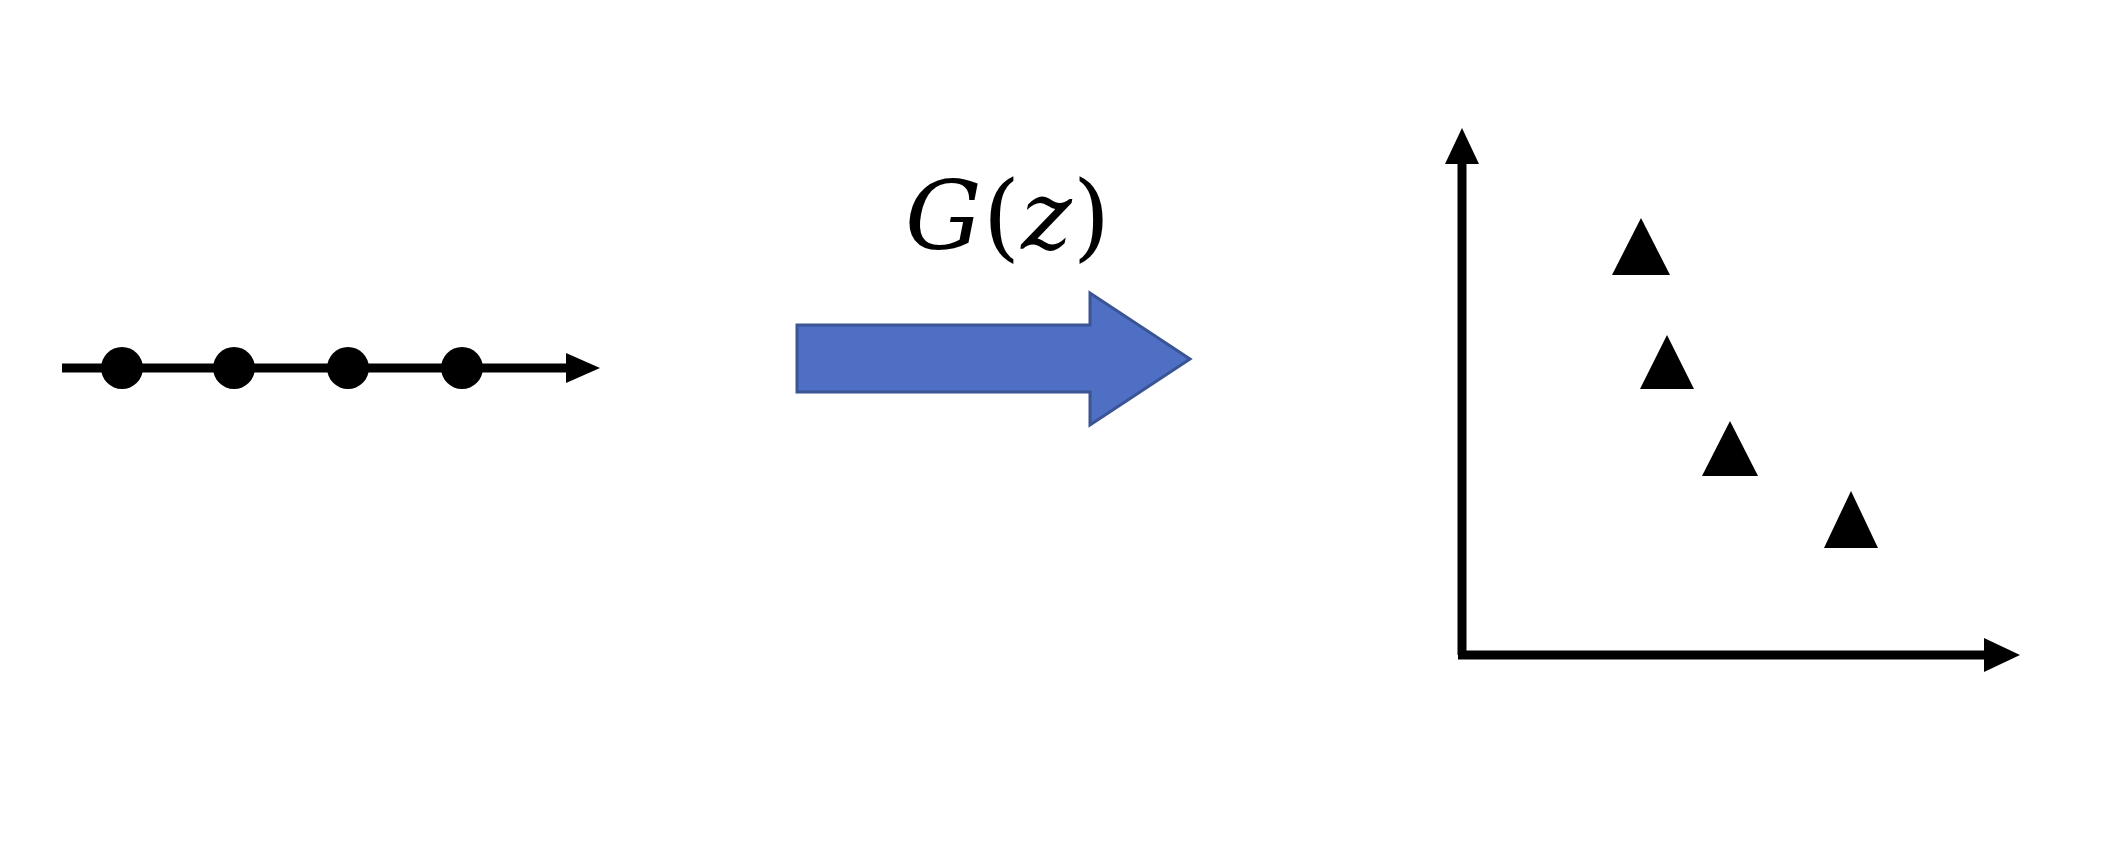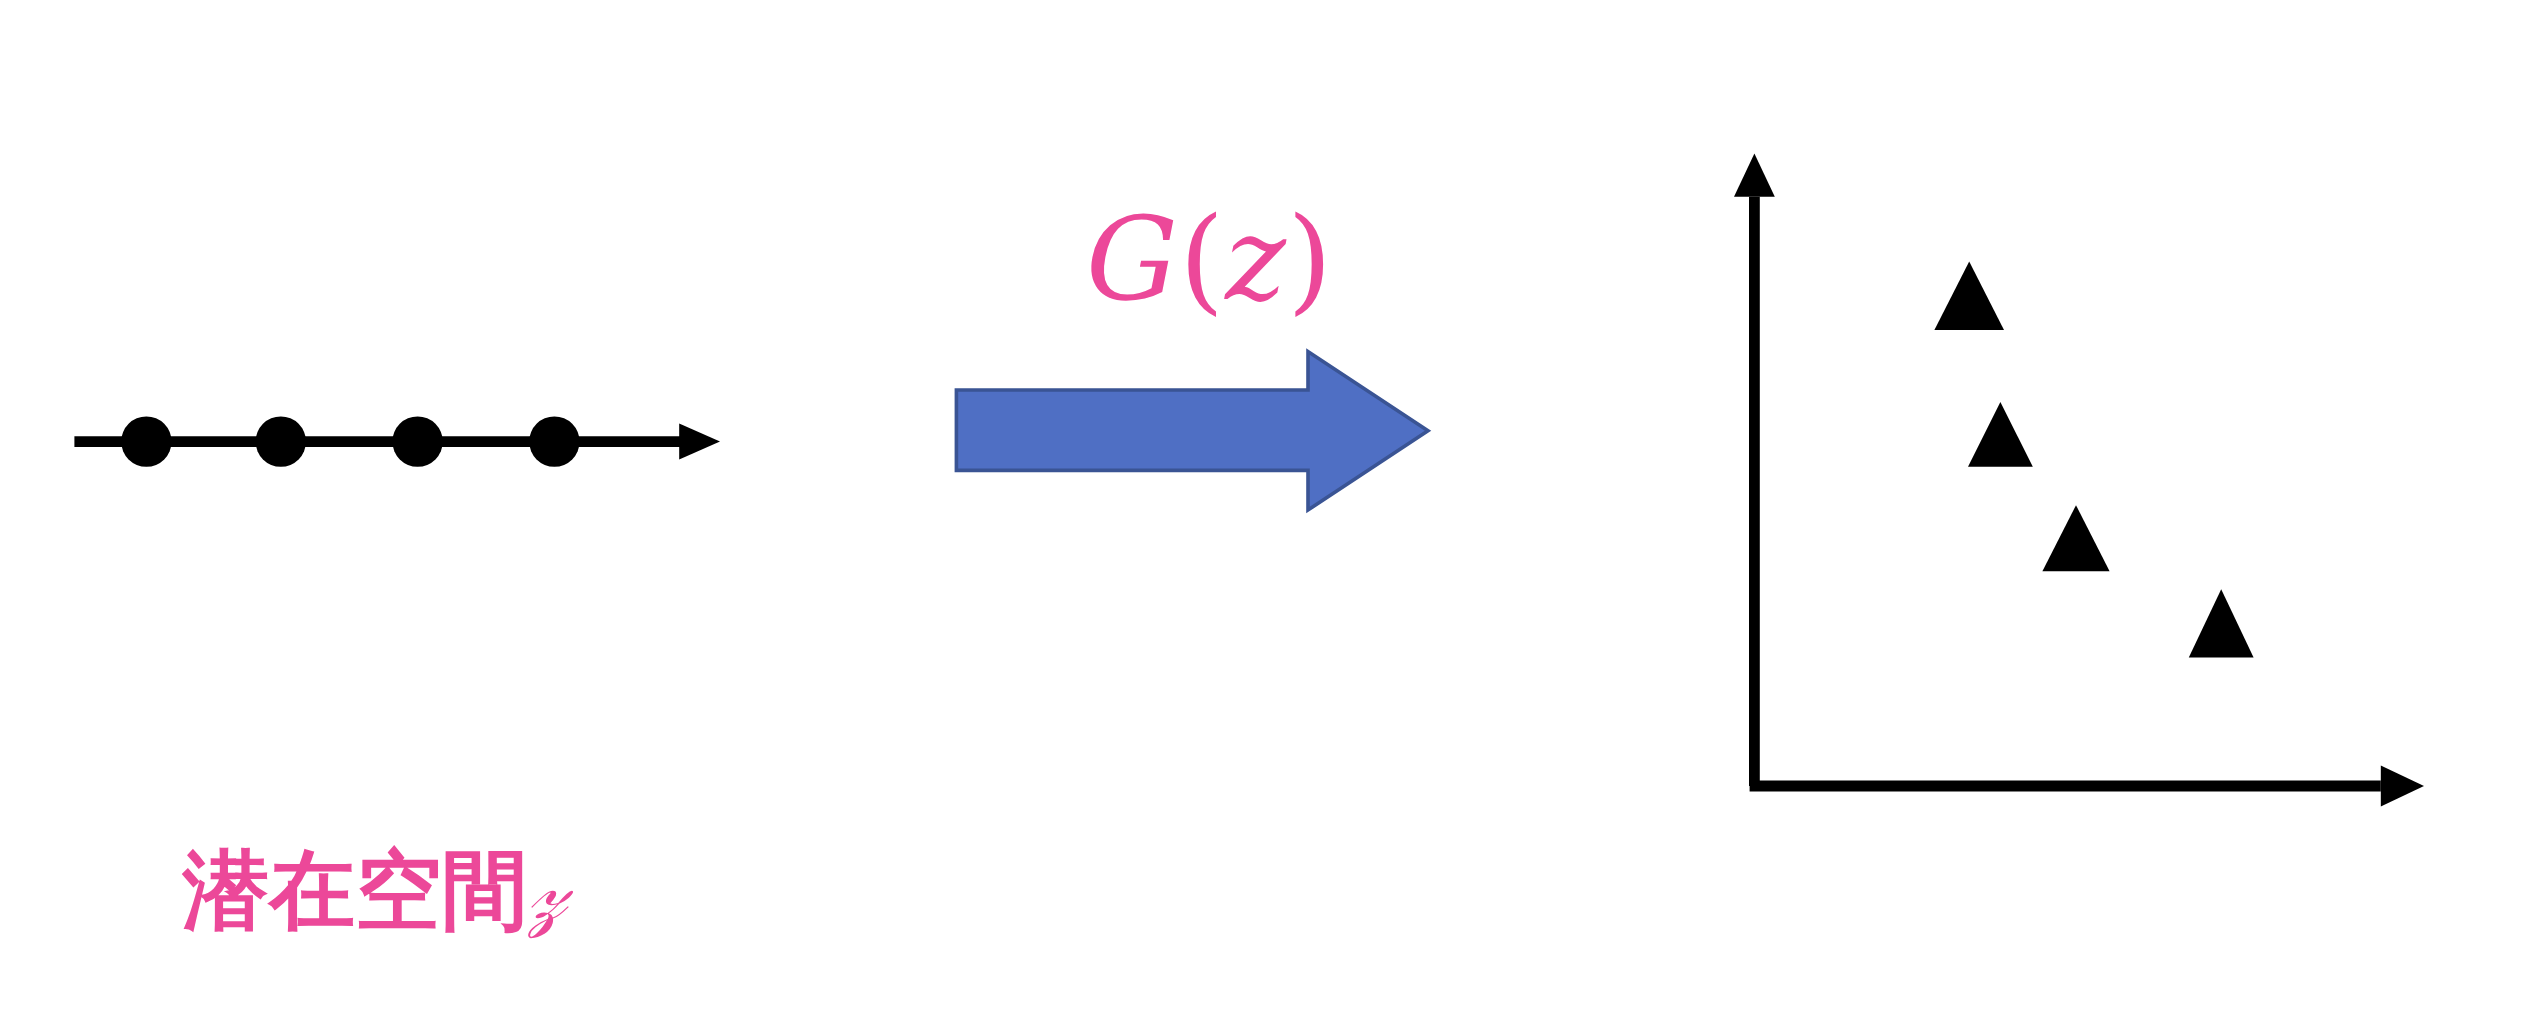--- a/index.html
+++ b/index.html
@@ -23,21 +23,21 @@
     left: 0;
     top: 0;
     width: 2106px;
     height: 846px;
     display: block;
   }
 
   .label {
     position: absolute;
     white-space: nowrap;
-    color: #ec4899;
+    color: #000000;
     line-height: 1;
     user-select: none;
   }
 
   
   .jp-label {
     font-family: "DejaVu Sans", "Liberation Sans", sans-serif;
     font-weight: 700;
     font-size: 72px;
     letter-spacing: 0px;
@@ -108,18 +108,15 @@
       <polygon points="1667,335 1694,389 1640,389" fill="#000000"></polygon>
       <polygon points="1730,421 1758,476 1702,476" fill="#000000"></polygon>
       <polygon points="1851,491 1878,548 1824,548" fill="#000000"></polygon>
     </g>
   </svg>
 
   <div class="label" id="generator-label">
     <span>G</span><span class="paren">(</span><span>z</span><span class="paren">)</span>
   </div>
 
-  <div class="label jp-label" id="latent-space-label">
-    <span>潜在空間</span><span class="mathvar">𝓏</span>
-  </div>
 
 
 </div>
 
 </body></html>

